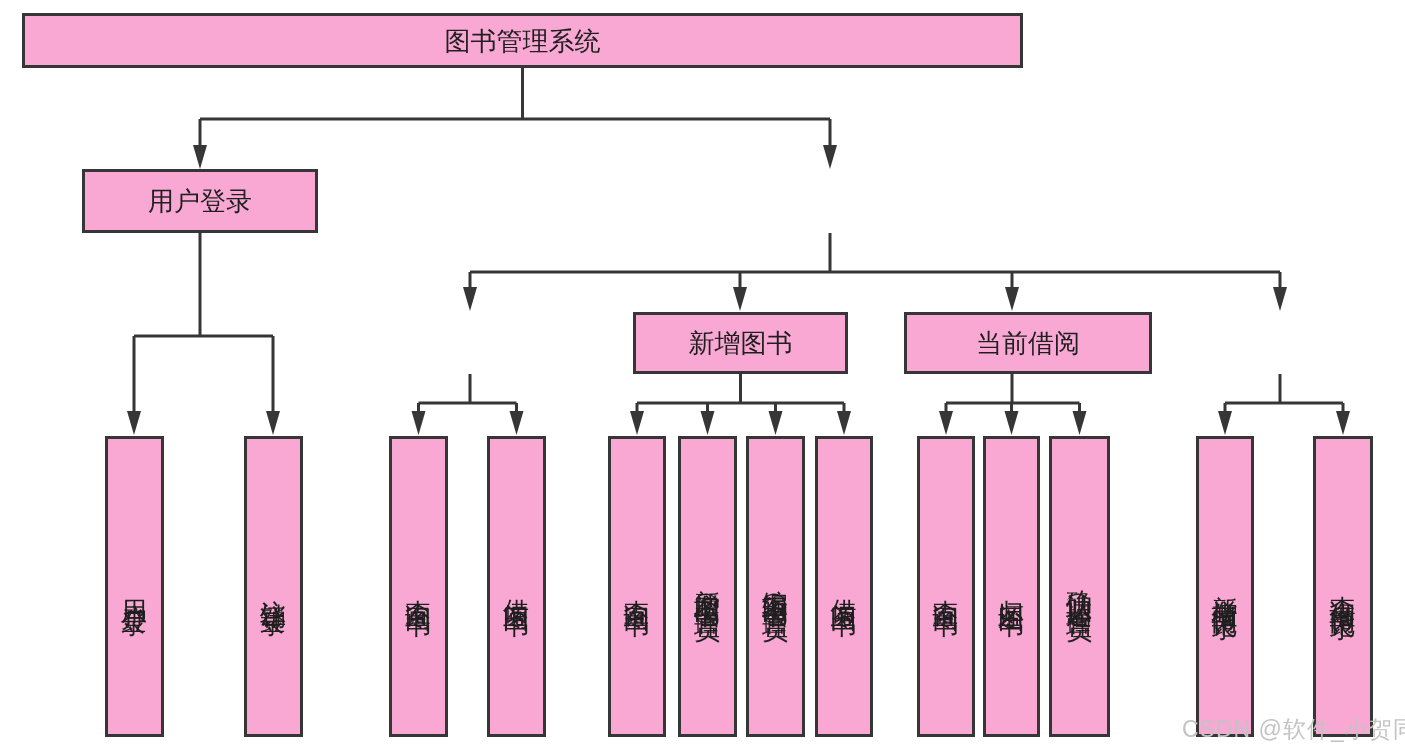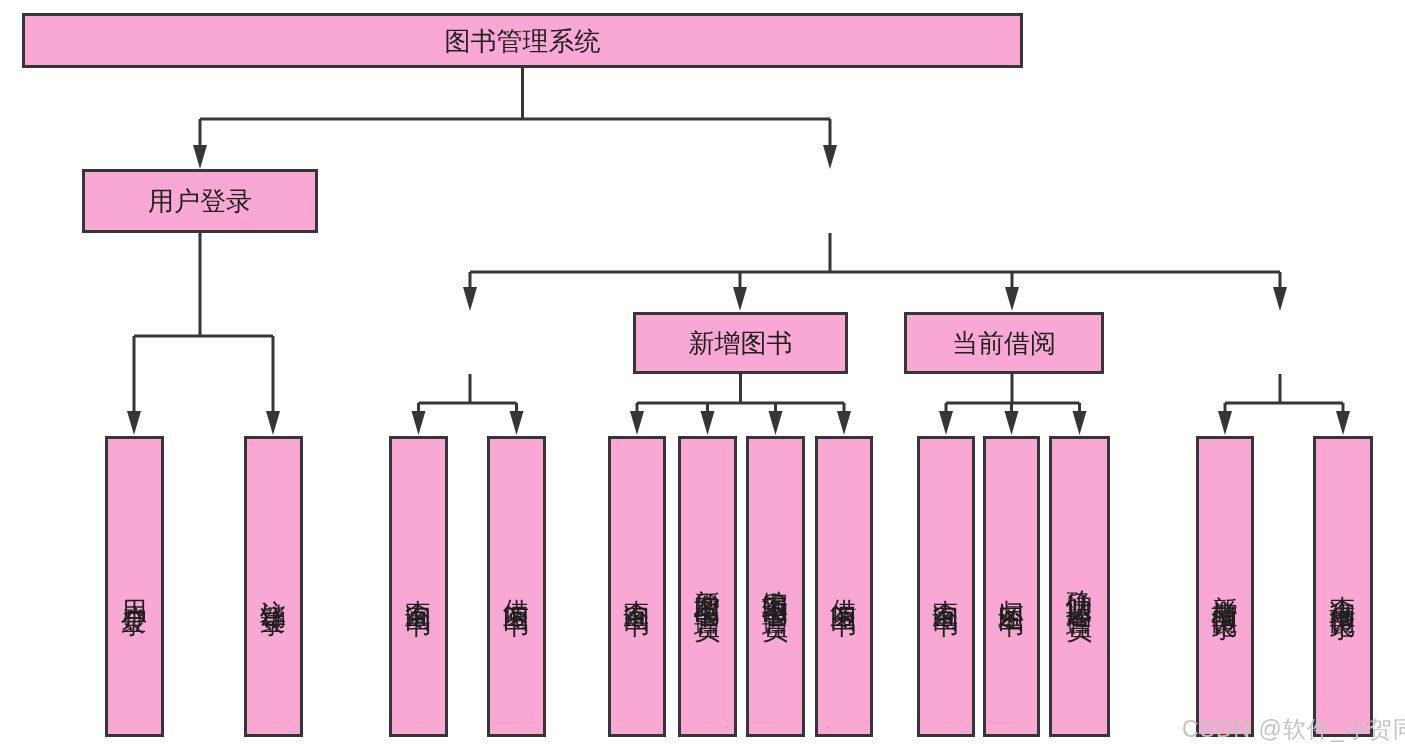--- a/index.html
+++ b/index.html
@@ -102,21 +102,21 @@
     <span>图书管理系统</span>
   </div>
 
   <div class="node lvl1" style="left:82px; width:236px;">
     <span>用户登录</span>
   </div>
 
   <div class="node mid" style="left:633px; width:215px;">
     <span>新增图书</span>
   </div>
-  <div class="node mid" style="left:904px; width:200px;">
+  <div class="node mid" style="left:904px; width:248px;">
     <span>当前借阅</span>
   </div>
 
   <div class="node tall" style="left:105px; width:59px;">
     <span class="vtext">用户登录</span>
   </div>
   <div class="node tall" style="left:244px; width:59px;">
     <span class="vtext">注销登录</span>
   </div>
 

